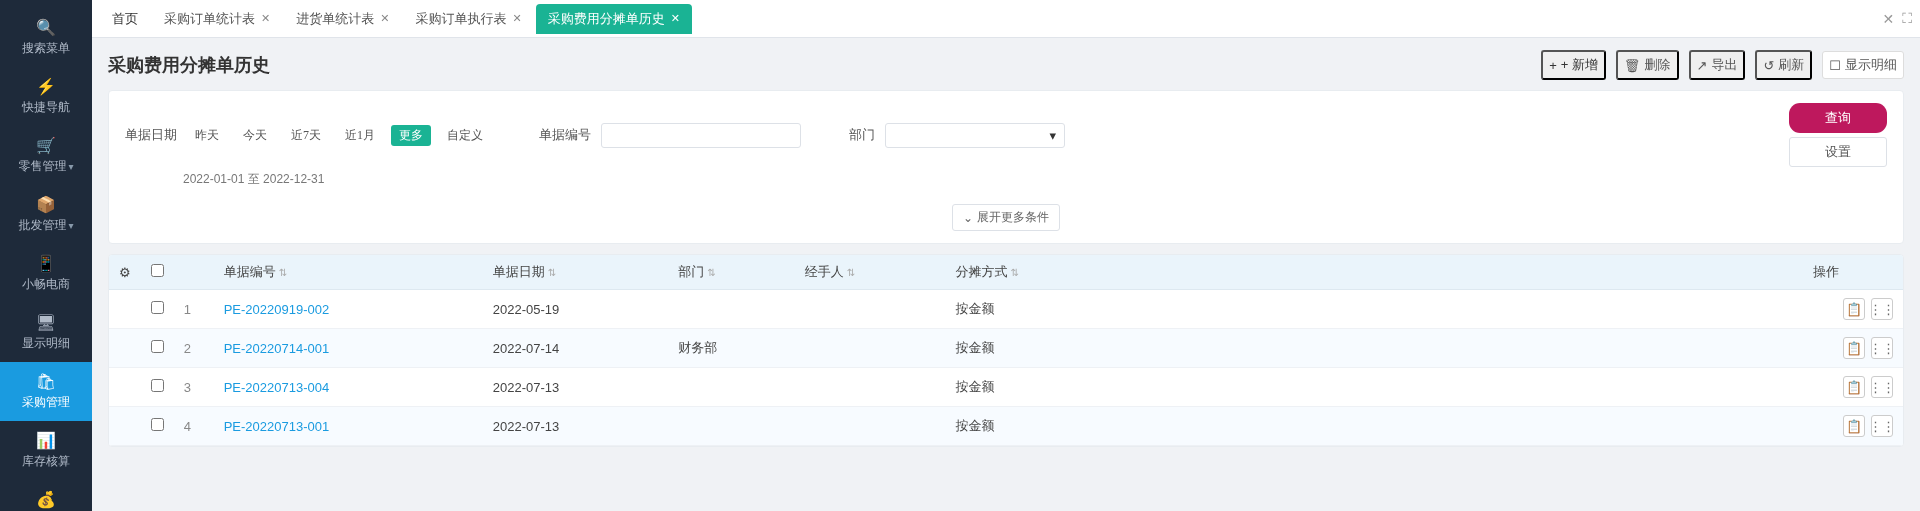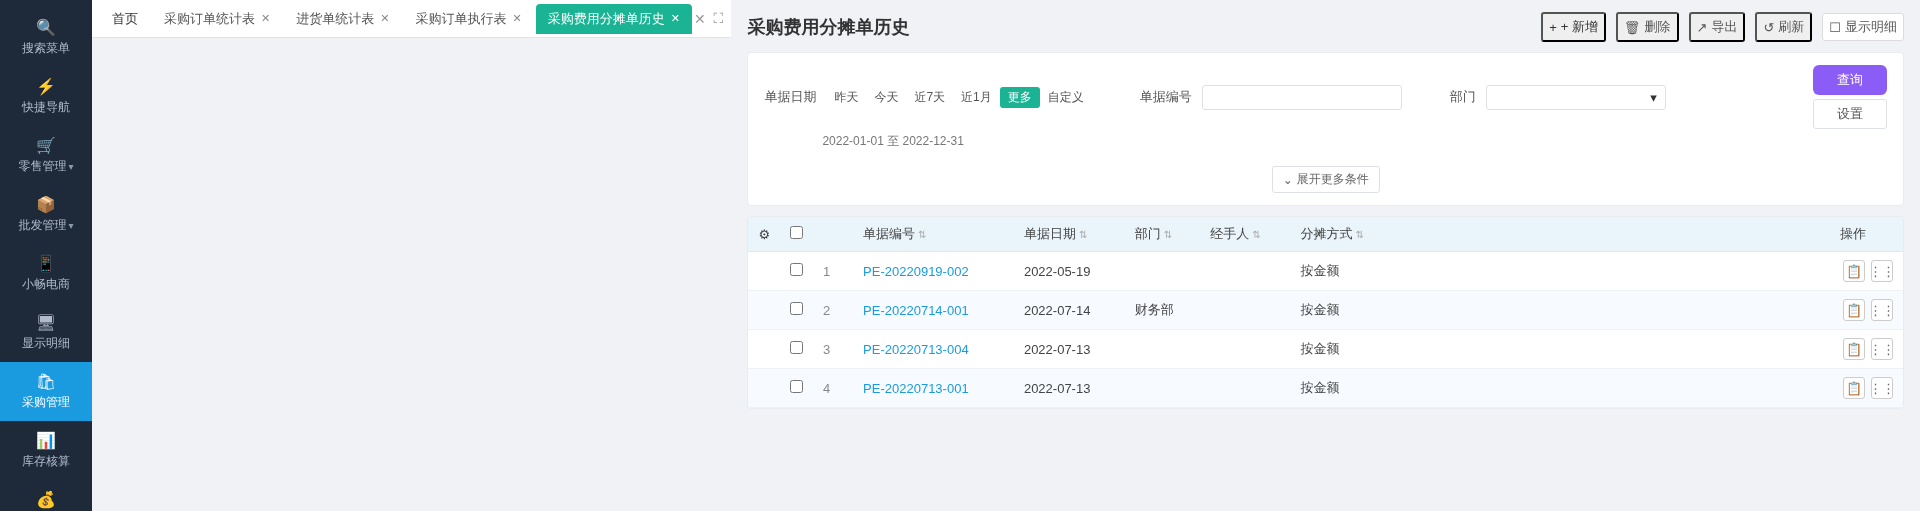--- a/index.html
+++ b/index.html
@@ -31,21 +31,21 @@
     }
     .sidebar-item.active { background: #1a9be0; color: #fff; }
     .sidebar-item .icon { font-size: 16px; }
     .sidebar-item .has-arrow { display: flex; align-items: center; gap: 2px; }
     .sidebar-arrow { font-size: 10px; color: #8899aa; }
 
     
     .main {
       flex: 1;
       display: flex;
-      flex-direction: row;
+      flex-direction: column;
       background: #f0f2f5;
       overflow: hidden;
     }
 
     
     .tab-bar {
       background: #fff;
       display: flex;
       align-items: center;
       border-bottom: 1px solid #e0e4ea;
@@ -147,21 +147,22 @@
       flex-wrap: wrap;
     }
     .filter-label {
       color: #555;
       font-size: 13px;
       white-space: nowrap;
       margin-right: 4px;
     }
     .date-options {
       display: flex;
-      gap: 0;
+      gap: 8px;
+      font-family: Liberation Serif, serif;
     }
     .date-opt {
       padding: 2px 8px;
       cursor: pointer;
       color: #555;
       font-size: 12px;
       border-radius: 3px;
     }
     .date-opt.active-more {
       background: #1ab394;
@@ -192,25 +193,25 @@
       width: 180px;
       outline: none;
       background: #fff;
       color: #333;
       display: flex;
       align-items: center;
       justify-content: space-between;
       cursor: pointer;
     }
     .query-btn {
-      background: #8b5cf6;
+      background: #be185d;
       color: #fff;
       border: none;
-      border-radius: 6px;
-      padding: 6px 24px;
+      border-radius: 11px;
+      padding: 6px 36px;
       cursor: pointer;
       font-size: 13px;
     }
     .settings-btn {
       background: #fff;
       color: #555;
       border: 1px solid #dde1e7;
       border-radius: 3px;
       padding: 5px 14px;
       cursor: pointer;
@@ -481,21 +482,21 @@
                 <span>经手人</span>
                 <span class="sort-icon">⇅</span>
               </div>
             </th>
             <th style="min-width:400px;">
               <div class="th-sort">
                 <span>分摊方式</span>
                 <span class="sort-icon">⇅</span>
               </div>
             </th>
-            <th style="text-align:center;width:100px;">操作</th>
+            <th style="text-align:left;width:100px;">操作</th>
           </tr>
         </thead>
         <tbody id="table-body">
         <tr>
       <td class="center"></td>
       <td class="center">
         <input type="checkbox" style="">
       </td>
       <td class="row-num">1</td>
       <td>

